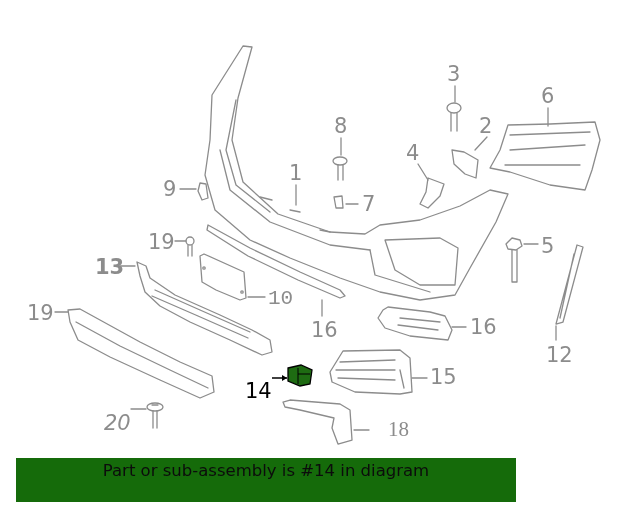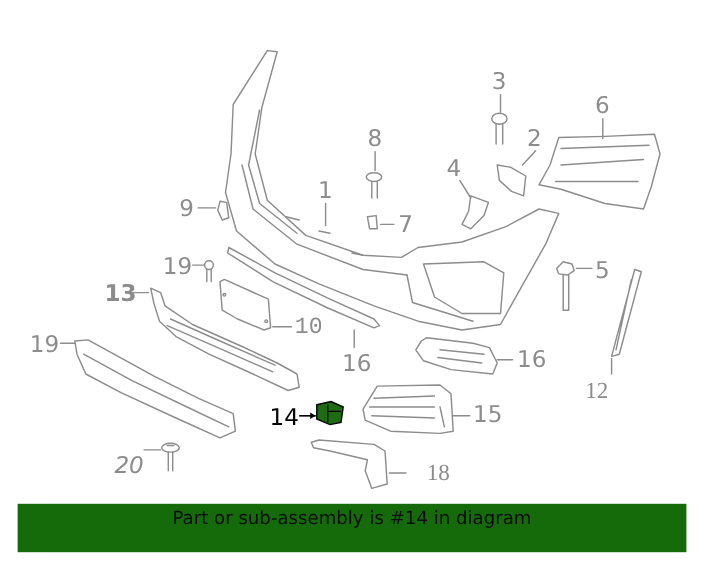--- a/index.html
+++ b/index.html
@@ -1,20 +1,20 @@
 <!DOCTYPE html>
 <html><head>
 <meta charset="utf-8">
 <style>
   html,body{margin:0;padding:0;background:#fff;}
   body{width:640px;height:512px;position:relative;overflow:hidden;font-family:"DejaVu Sans",sans-serif;}
   #diagram{position:absolute;left:0;top:0;width:640px;height:512px;}
   .callout{position:absolute;font-size:21px;color:#8c8c8c;line-height:1;white-space:nowrap;}
-  .callout.hl{color:#000;}
-  #banner{position:absolute;left:16px;top:458px;width:608px;height:44px;background:#156b0a;color:#0c0c0c;text-align:center;font-size:16.5px;line-height:19px;padding-top:3px;box-sizing:border-box;}
+  .callout.hl{color:#000;margin-top:12px;}
+  #banner{position:absolute;left:16px;top:458px;width:500px;height:44px;background:#156b0a;color:#0c0c0c;text-align:center;font-size:16.5px;line-height:19px;padding-top:3px;box-sizing:border-box;}
 </style>
 </head>
 <body>
 
 <svg id="diagram" viewBox="0 0 640 512" xmlns="http://www.w3.org/2000/svg">
   <g fill="none" stroke="#8c8c8c" stroke-width="1.3" stroke-linejoin="round" stroke-linecap="round">
 
     <g>
       <path d="M243,46 L252,47 L238,98 L232,140 L243,182 L278,214 L330,232 L365,234 L380,225 L420,220 L460,206 L490,190 L508,194 L496,222 L470,268 L455,295 L420,300 L380,292 L340,278 L290,258 L250,240 L215,210 L205,175 L210,140 L212,95 Z"></path>
       <path d="M236,100 L226,150 L236,185 L270,212"></path>
@@ -144,21 +144,21 @@
     <span class="callout" style="left: 479px; top: 116px;">2</span>
     <span class="callout" style="left: 447px; top: 64px;">3</span>
     <span class="callout" style="left: 406px; top: 143px;">4</span>
     <span class="callout" style="left: 541px; top: 236px;">5</span>
     <span class="callout" style="left: 541px; top: 86px;">6</span>
     <span class="callout" style="left: 362px; top: 194px;">7</span>
     <span class="callout" style="left: 334px; top: 116px;">8</span>
     <span class="callout" style="left: 163px; top: 179px;">9</span>
     <span class="callout" style="left: 268px; top: 288px; font-family: Liberation Mono, monospace;">10</span>
     <span class="callout" style="left: 148px; top: 232px;">19</span>
-    <span class="callout" style="left: 532px; top: 345px; font-family: Liberation Serif, serif;">12</span>
+    <span class="callout" style="left: 546px; top: 345px;">12</span>
     <span class="callout" style="left: 95px; top: 257px; font-weight: bold;">13</span>
     <span class="callout hl" style="left: 245px; top: 369px;">14</span>
     <span class="callout" style="left: 430px; top: 367px;">15</span>
     <span class="callout" style="left: 470px; top: 317px;">16</span>
     <span class="callout" style="left: 311px; top: 320px;">16</span>
     <span class="callout" style="left: 388px; top: 419px; font-family: Liberation Serif, serif;">18</span>
     <span class="callout" style="left: 27px; top: 303px;">19</span>
     <span class="callout" style="left: 104px; top: 413px; font-style: italic;">20</span>
   </div>
 

